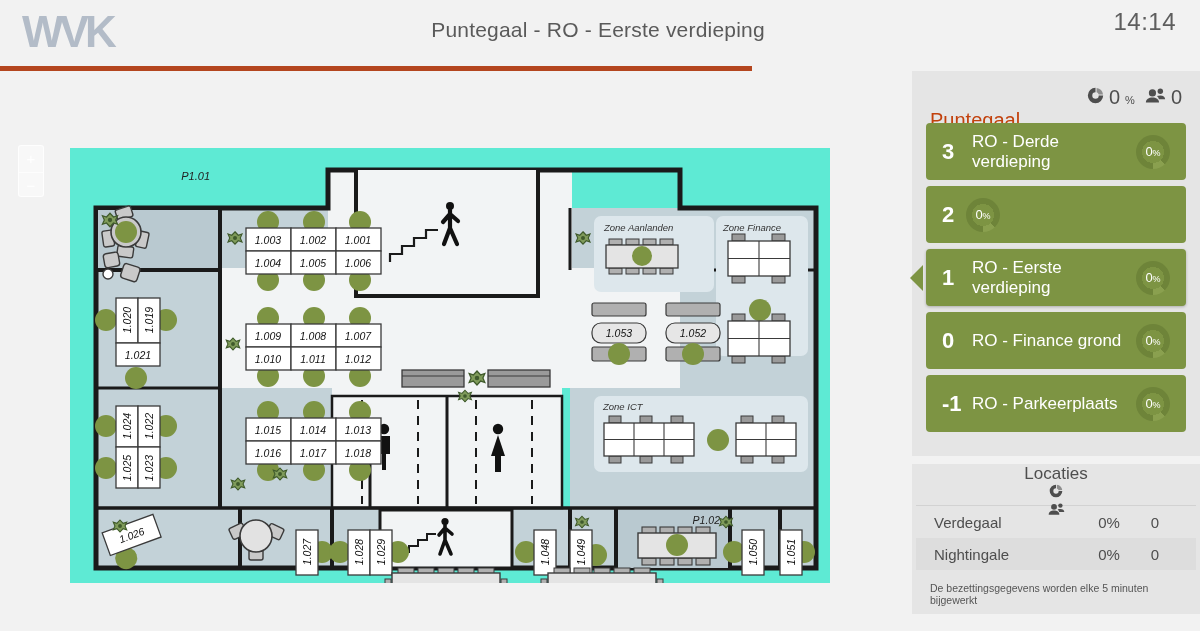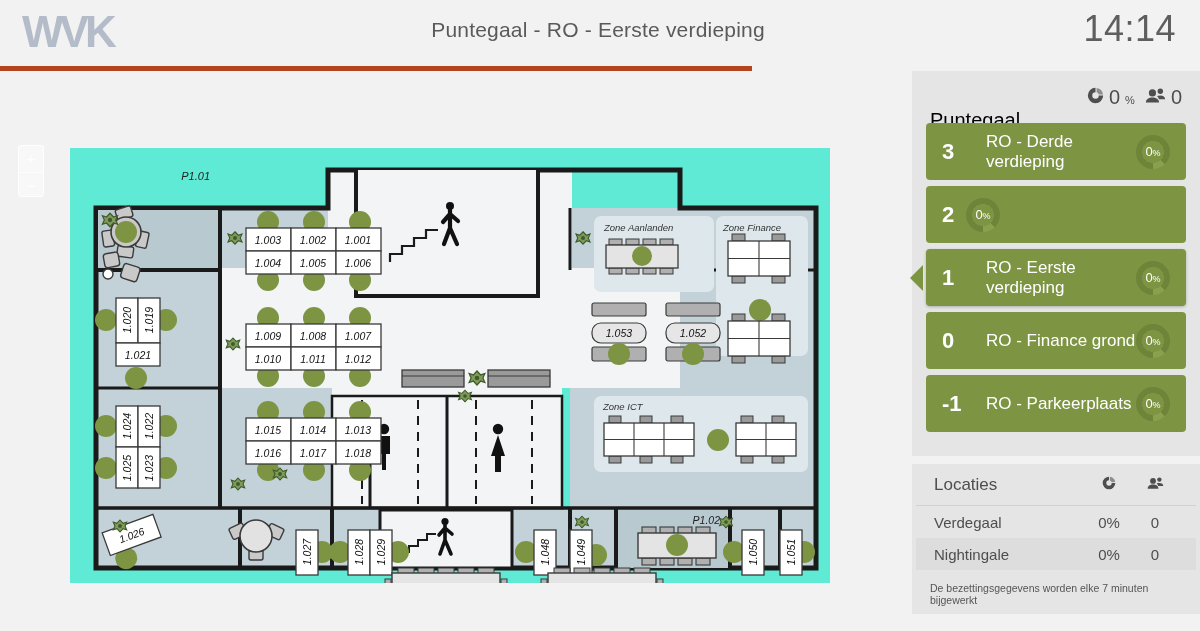--- a/index.html
+++ b/index.html
@@ -21,21 +21,21 @@
     font-size: 44px; font-weight: 700; letter-spacing: -4px;
     color: #b3bcc8; font-family: Liberation Sans, sans-serif;
   }
   .header-title {
     position: absolute; left: 0; top: 18px; width: 1196px;
     text-align: center; font-size: 21px; color: #5a5a5a;
     letter-spacing: .2px;
   }
   .header-clock {
     position: absolute; right: 24px; top: 8px;
-    font-size: 36px; color: #5e5e5e; letter-spacing: .5px;
+    font-size: 24px; color: #5e5e5e; letter-spacing: .5px;
   }
   .header-rule {
     position: absolute; left: 0; top: 66px; width: 752px; height: 5px;
     background: #b4461f;
   }
 
   
   .zoom-ctl {
     position: absolute; left: 18px; top: 74px; width: 26px; height: 52px;
     background: rgba(255,255,255,.45);
@@ -67,58 +67,58 @@
     background: #f2f2f2;
   }
   .panel-top {
     position: absolute; left: 16px; top: 0; width: 288px; height: 385px;
     background: #e5e5e5;
   }
   .panel-head {
     position: relative; height: 52px; padding: 0 18px;
     display: flex; align-items: center;
   }
-  .panel-head-title { font-size: 20px; color: #000000; flex: 1; margin-top: 46px; }
+  .panel-head-title { font-size: 20px; color: #c2410c; flex: 1; margin-top: 46px; }
   .panel-head-metrics { display: flex; align-items: center; gap: 10px; }
   .metric { display: flex; align-items: center; gap: 5px; color: #4e4e4e; font-size: 20px; }
   .metric .pct-sub { font-size: 11px; position: relative; top: 3px; }
 
   .floor-list { position: relative; padding: 0 14px; }
   .floor-item {
     position: relative; height: 57px; margin-bottom: 6px;
     background: #7d9443; border-radius: 4px;
     display: flex; align-items: center; padding: 0 16px;
     color: #ffffff; cursor: pointer;
   }
   .floor-item.active { box-shadow: 0 1px 3px rgba(0,0,0,.25); }
   .floor-item.active::before {
     content: ""; position: absolute; left: -16px; top: 50%;
     transform: translateY(-50%);
     border-top: 13px solid transparent; border-bottom: 13px solid transparent;
     border-right: 13px solid #7d9443;
   }
   .floor-num { font-size: 22px; font-weight: 700; min-width: 24px; }
-  .floor-label { font-size: 17px; margin-left: 20px; flex: 1; }
+  .floor-label { font-size: 17px; margin-left: 6px; flex: 1; }
   .donut {
     position: relative; width: 34px; height: 34px; border-radius: 50%;
     display: flex; align-items: center; justify-content: center;
     background:
       radial-gradient(circle, #7d9443 0 11px, transparent 11px),
       conic-gradient(from 180deg, #6e8439 0 88%, #8aa04f 88% 100%);
   }
   .donut-label { font-size: 13px; color: #ffffff; position: relative; z-index: 2; }
   .donut-label .pct-sub { font-size: 9px; }
 
   .panel-bottom {
     position: absolute; left: 16px; top: 393px; width: 288px; height: 150px;
     background: #e5e5e5;
   }
   .loc-head {
     display: flex; align-items: center; height: 42px; padding: 0 18px;
-    border-bottom: 1px solid #d2d2d2; margin: 0 4px;
+    border-bottom: 1px solid #d2d2d2; margin: 0 4px; flex-direction: column;
   }
   .loc-head-title { flex: 1; font-size: 17px; color: #4e4e4e; }
   .loc-head-ic { width: 46px; text-align: center; color: #4e4e4e; }
   .loc-row {
     display: flex; align-items: center; height: 32px; padding: 0 18px;
     margin: 0 4px; font-size: 15px; color: #4e4e4e;
   }
   .loc-row.alt { background: #dddddd; }
   .loc-name { flex: 1; }
   .loc-pct { width: 46px; text-align: center; }
@@ -690,17 +690,17 @@
       <div class="loc-row">
         <span class="loc-name">Verdegaal</span>
         <span class="loc-pct">0%</span>
         <span class="loc-cnt">0</span>
       </div>
       <div class="loc-row alt">
         <span class="loc-name">Nightingale</span>
         <span class="loc-pct">0%</span>
         <span class="loc-cnt">0</span>
       </div>
-      <div class="loc-note">De bezettingsgegevens worden elke 7 minuten bijgewerkt</div>
+      <div class="loc-note">De bezettingsgegevens worden elke 5 minuten bijgewerkt</div>
     </div>
 
   </div>
 </div>
 
 </body></html>

